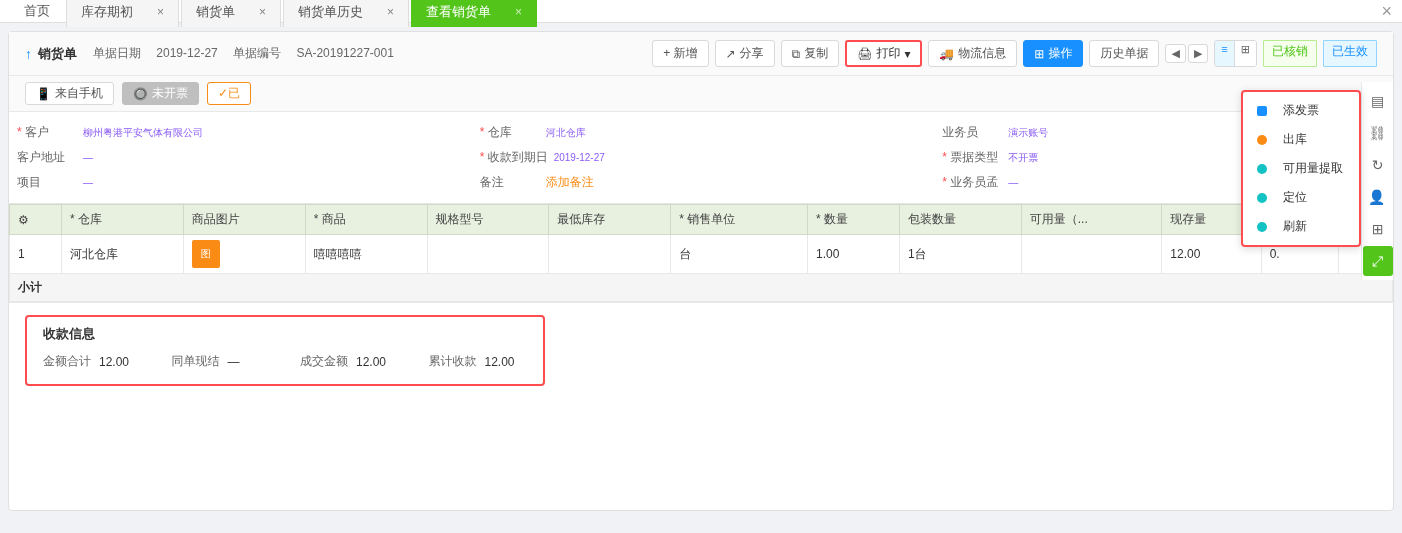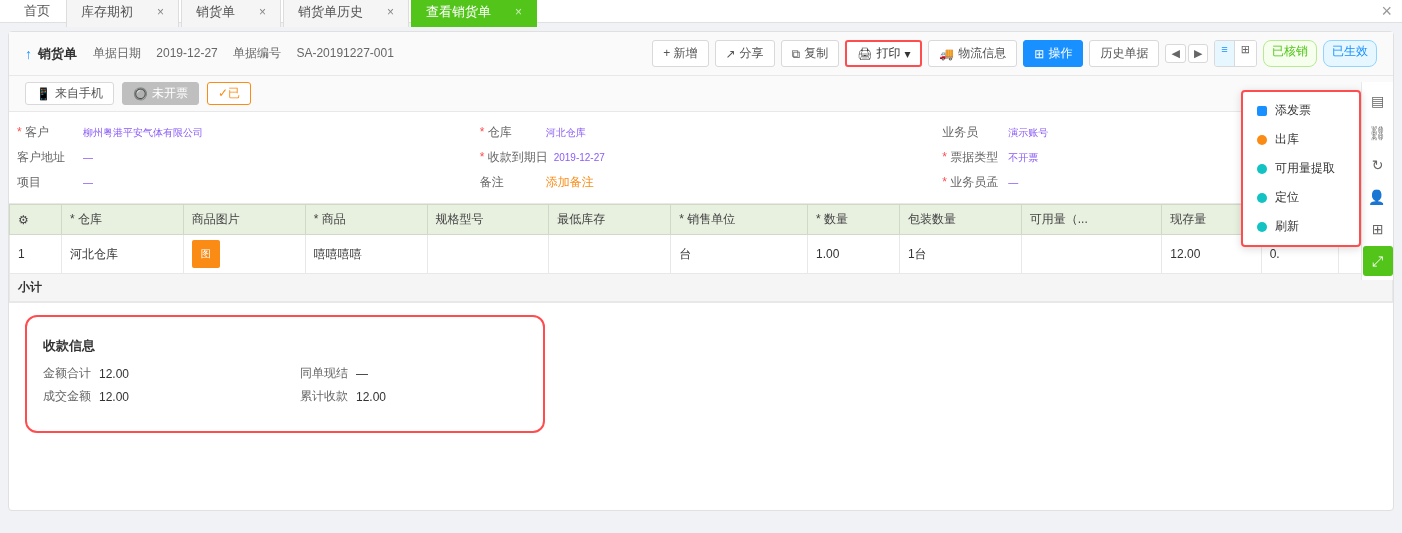--- a/index.html
+++ b/index.html
@@ -98,21 +98,21 @@
     }
     .btn-operate {
       background: #1890ff;
       color: #fff;
       border-color: #1890ff;
     }
     .btn-history { background: #fff; }
 
     .status-badge {
       padding: 2px 8px;
-      border-radius: 8px;
+      border-radius: 1px;
       font-size: 12px;
       border: 1px solid;
     }
     .badge-green { background: #f6ffed; border-color: #b7eb8f; color: #52c41a; }
     .badge-blue { background: #e6f7ff; border-color: #91d5ff; color: #1890ff; }
 
     
     .sub-toolbar {
       display: flex;
       align-items: center;
@@ -210,33 +210,33 @@
       align-items: center;
       justify-content: center;
       color: #fff;
       font-size: 10px;
     }
 
     
     .payment-info {
       margin: 12px 16px;
       border: 2px solid #ff4d4f;
-      border-radius: 12px;
-      padding: 20px 16px;
+      border-radius: 4px;
+      padding: 8px 16px;
       max-width: 520px;
       background: #fff;
     }
     .payment-title {
       font-size: 13px;
       font-weight: bold;
       margin-bottom: 10px;
     }
     .payment-grid {
       display: grid;
-      grid-template-columns: 1fr 1fr;
+      grid-template-columns: 1fr 1fr 1fr 1fr;
       gap: 6px 30px;
     }
     .payment-row {
       display: flex;
       align-items: center;
       gap: 8px;
       font-size: 12px;
     }
     .payment-label { color: #666; white-space: nowrap; }
     .payment-value { color: #333; }
@@ -281,21 +281,21 @@
       border: 2px solid #ff4d4f;
       border-radius: 4px;
       padding: 4px 0;
       min-width: 120px;
       z-index: 100;
       box-shadow: 0 2px 8px rgba(0,0,0,0.15);
     }
     .dropdown-item {
       display: flex;
       align-items: center;
-      gap: 8px;
+      gap: 16px;
       padding: 6px 14px;
       cursor: pointer;
       font-size: 12px;
       color: #333;
     }
     .dot-icon {
       width: 10px;
       height: 10px;
       border-radius: 2px;
       background: #1890ff;

